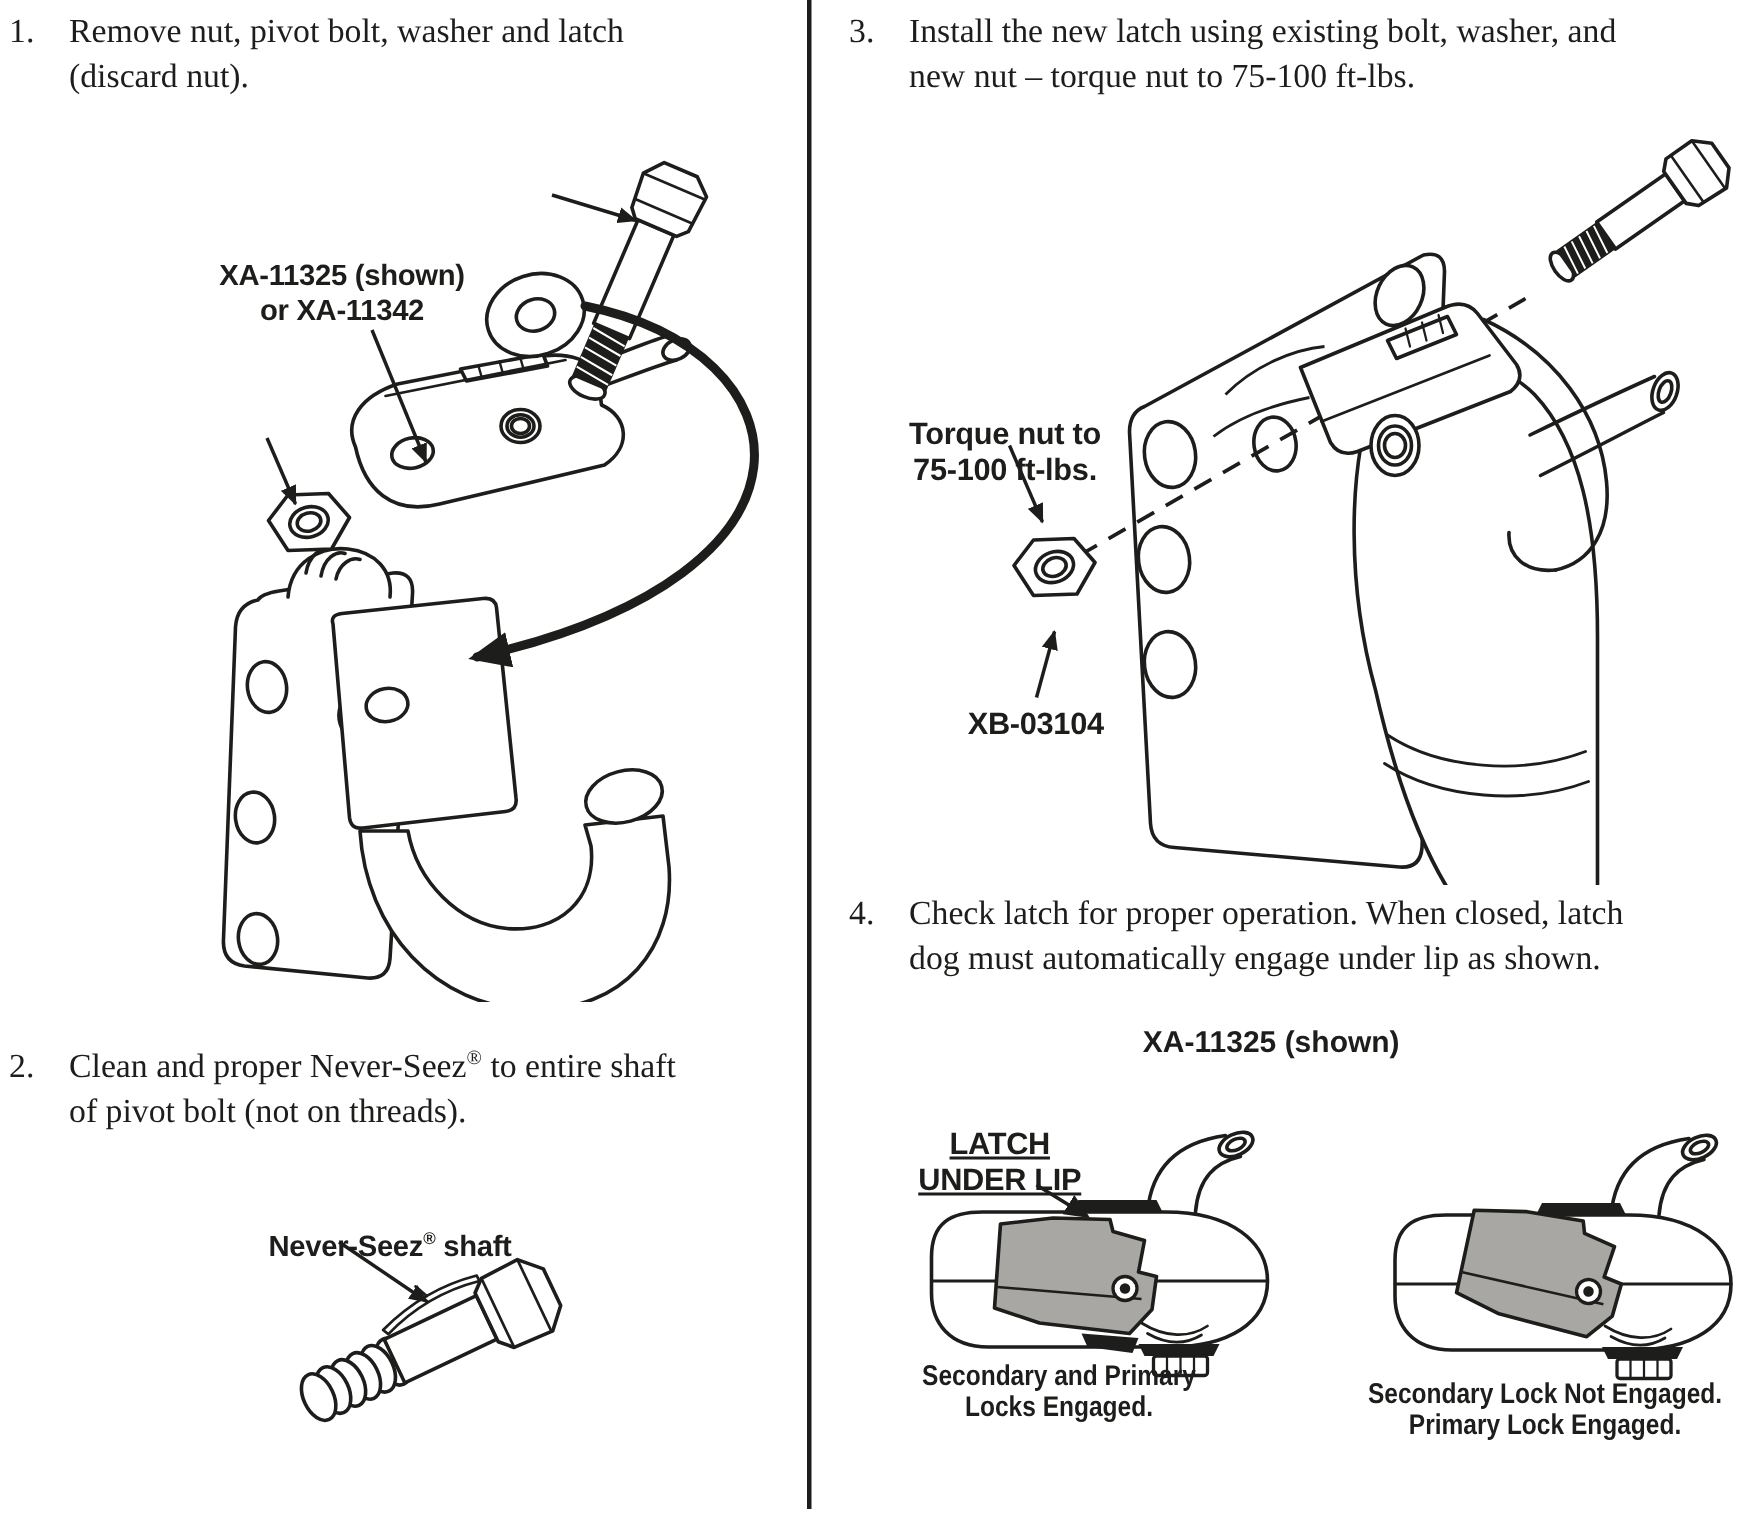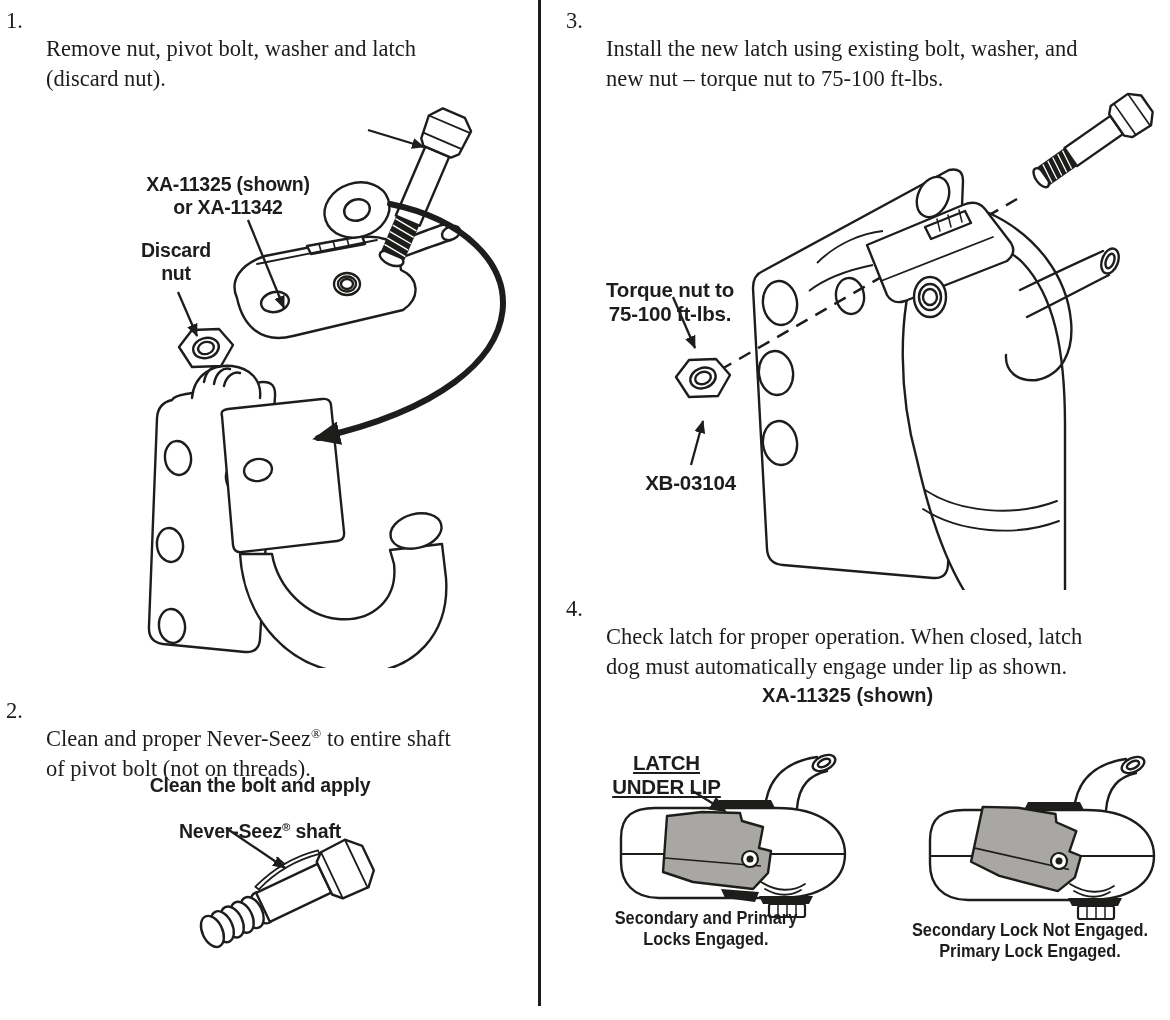--- a/index.html
+++ b/index.html
@@ -6,21 +6,21 @@
   * { margin:0; padding:0; box-sizing:border-box; }
   html,body { background:#fff; }
   .page {
     position:relative; width:1170px; height:1020px;
     background:var(--background); color:var(--ink);
     font-family:"Liberation Serif", serif; overflow:hidden;
   }
   .divider { position:absolute; background:var(--ink); }
   .step { position:absolute; display:flex; align-items:flex-start; }
   .step .num { width:40px; flex:0 0 auto; font-size:22.5px; line-height:1.32; }
-  .step .txt { flex:1 1 auto; font-size:22.5px; line-height:1.32; white-space:pre-line;margin-top:28px; }
+  .step .txt { flex:1 1 auto; font-size:22.5px; line-height:1.32; white-space:pre-line; }
   .step sup { font-size:60%; line-height:0; }
   .diagram { position:absolute; }
   .diagram svg { position:absolute; left:0; top:0; }
   .dlabel {
     position:absolute; font-family:"Liberation Sans", sans-serif; font-weight:bold;
     font-size:19.5px; line-height:1.17; text-align:center; white-space:pre-line;
     letter-spacing:-0.2px; color:var(--ink);
   }
   .dlabel sup { font-size:58%; line-height:0; }
   .dlabel.big { font-size:20.5px; }
@@ -113,22 +113,20 @@
       </g>
 
       <path d="M272,118 C420,148 448,296 200,352" fill="none" stroke="var(--ink)" stroke-width="6" stroke-linecap="round" marker-end="url(#ah1b)"></path>
 
       <line x1="250" y1="44" x2="306" y2="61" stroke="var(--ink)" stroke-width="2.3" marker-end="url(#ah1)"></line>
       <line x1="130" y1="134" x2="166" y2="222" stroke="var(--ink)" stroke-width="2.3" marker-end="url(#ah1)"></line>
       <line x1="60" y1="206" x2="79" y2="250" stroke="var(--ink)" stroke-width="2.3" marker-end="url(#ah1)"></line>
     </svg>
     <div class="dlabel" style="left:15px; top:87px; width:190px;">XA-11325 (shown)
 or XA-11342</div>
-    <div class="dlabel" style="left:2px; top:153px; width:112px;">Discard
-nut</div>
   </div>
 
   <section class="step" style="left:6px; top:696px; width:520px;">
     <span class="num">2.</span>
     <p class="txt"><span>Clean and proper Never-Seez</span><sup>®</sup><span> to entire shaft
 of pivot bolt (not on threads).</span></p>
   </section>
 
   <div class="diagram" style="left:130px; top:768px; width:395px; height:250px;">
     <svg width="395" height="250" viewBox="0 0 395 250">
@@ -145,21 +143,21 @@
         <ellipse cx="17" cy="0" rx="10" ry="16.5"></ellipse>
         <ellipse cx="6" cy="0" rx="10" ry="16.5"></ellipse>
         <rect x="62" y="-16" width="68" height="32"></rect>
         <path d="M130,-18 L130,18 L138,26 L166,27 L178,14 L178,-13 L165,-26 L138,-25 Z"></path>
         <path d="M138,-25 L138,26 M165,-26 L165,27" stroke-width="1.8" fill="none"></path>
         <path d="M64,-22 Q100,-35 136,-28 L136,-24 Q100,-31 66,-18 Z" stroke-width="1.8"></path>
         <path d="M100,-30 L96,-39" stroke-width="1.8" fill="none"></path>
       </g>
       <line x1="96" y1="60" x2="155" y2="100" stroke="var(--ink)" stroke-width="2.3" marker-end="url(#ah2)"></line>
     </svg>
-    <div class="dlabel" style="left:0px; top:6px; width:260px;"><span>Clean the bolt and apply</span><br>
+    <div class="dlabel" style="left:0px; top:6px; width:260px;"><br>
          <span>Never-Seez</span><sup>®</sup><span> shaft</span></div>
   </div>
 
   <section class="step" style="left:566px; top:6px; width:600px;">
     <span class="num">3.</span>
     <p class="txt">Install the new latch using existing bolt, washer, and
 new nut – torque nut to 75-100 ft-lbs.</p>
   </section>
 
   <div class="diagram" style="left:565px; top:85px; width:605px; height:505px;">

